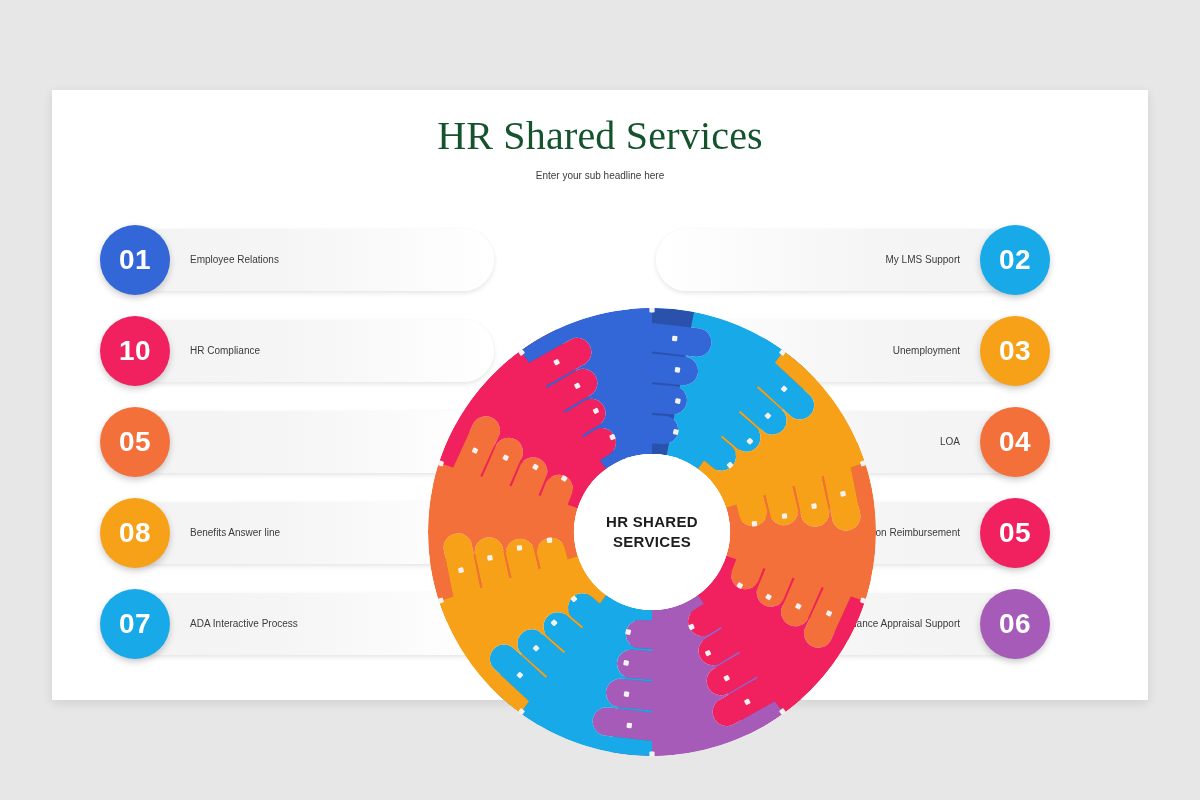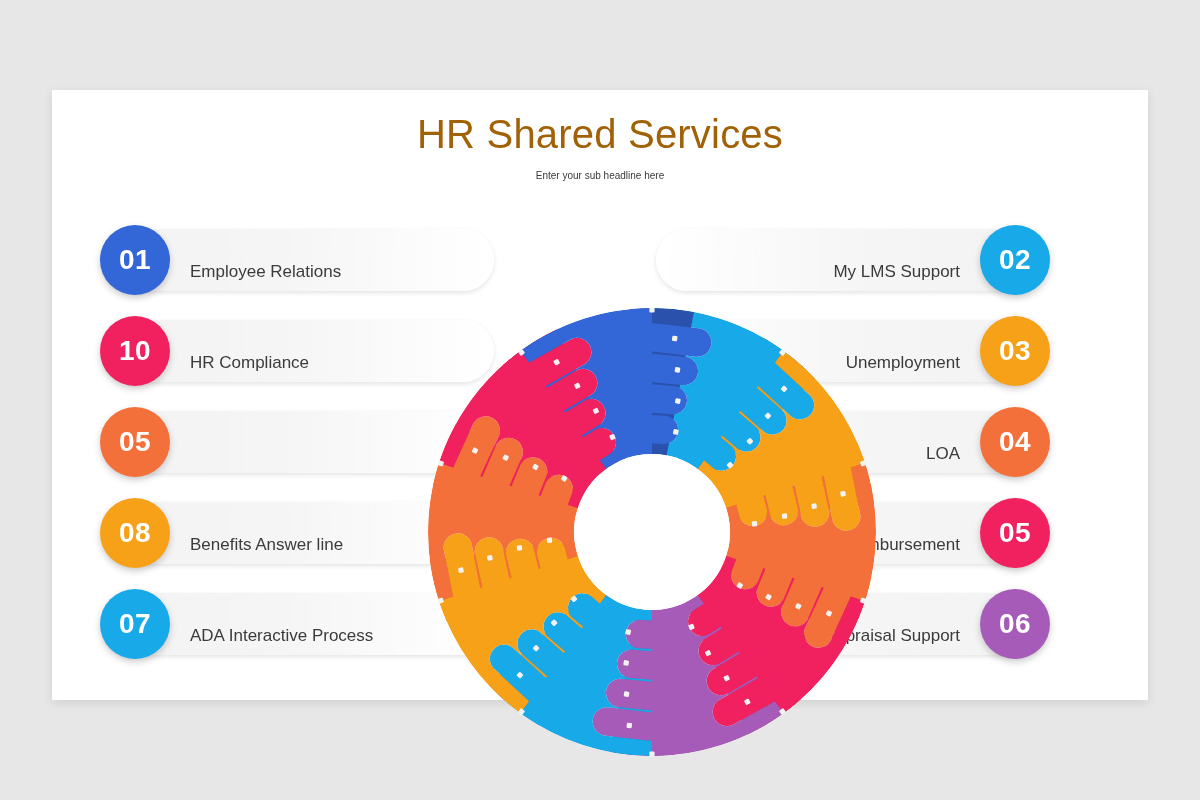--- a/index.html
+++ b/index.html
@@ -9,43 +9,43 @@
     font-family:"Liberation Sans","DejaVu Sans",sans-serif;
     overflow:hidden;
   }
   #slide-card{
     position:absolute;left:52px;top:90px;width:1096px;height:610px;
     background:#ffffff;
     box-shadow:0 3px 10px rgba(0,0,0,0.10);
   }
   #title{
     position:absolute;left:0;top:22px;width:100%;text-align:center;
-    font-size:40px;color:#a16207;font-weight:400;letter-spacing:0.2px;
+    font-size:40px;color:#14532d;font-weight:400;letter-spacing:0.2px;font-family:Liberation Serif, serif;
   }
   #subtitle{
     position:absolute;left:0;top:80px;width:100%;text-align:center;
     font-size:10px;color:#3a3a3a;font-weight:400;
   }
 
   
   .row{
     position:absolute;height:62px;width:390px;border-radius:31px;
     box-shadow:0 2px 5px rgba(0,0,0,0.11);
   }
   .row.left{
     left:52px;
     background:linear-gradient(to right,#f3f3f4 0%,#f5f5f6 45%,#fdfdfd 88%,#ffffff 100%);
   }
   .row.right{
     left:604px;
     background:linear-gradient(to left,#f3f3f4 0%,#f5f5f6 45%,#fdfdfd 88%,#ffffff 100%);
   }
   .row-label{
-    position:absolute;top:12px;height:62px;line-height:62px;
-    font-size:17px;color:#3b3b3b;white-space:nowrap;
+    position:absolute;top:0;height:62px;line-height:62px;
+    font-size:10px;color:#3b3b3b;white-space:nowrap;
   }
   .row.left .row-label{left:86px;}
   .row.right .row-label{right:86px;text-align:right;}
   .badge{
     position:absolute;top:-4px;width:70px;height:70px;border-radius:50%;
     box-shadow:0 3px 7px rgba(0,0,0,0.20);
     color:#fff;font-size:28px;font-weight:bold;
     display:flex;align-items:center;justify-content:center;
     letter-spacing:0.5px;
   }
@@ -213,15 +213,21 @@
           <rect x="156.6982753255875" y="85.24394665061502" width="5.2" height="5.2" rx="1.1" fill="#f2f2f2" transform="rotate(332.928 159.2982753255875 87.84394665061501)"></rect>
           <rect x="136.05643883355083" y="61.52756155250031" width="5.2" height="5.2" rx="1.1" fill="#f2f2f2" transform="rotate(330.696 138.65643883355082 64.12756155250031)"></rect>
           <rect x="231.39999999999998" y="9.4" width="5.2" height="5.2" rx="1.1" fill="#f2f2f2" transform="rotate(360 233.99999999999997 12)"></rect>
           <rect x="255.21435366459238" y="131.37585811646412" width="5.2" height="5.2" rx="1.1" fill="#f2f2f2" transform="rotate(373.392 257.8143536645924 133.9758581164641)"></rect>
           <rect x="257.2349829954288" y="100.44403773166374" width="5.2" height="5.2" rx="1.1" fill="#f2f2f2" transform="rotate(371.16 259.83498299542885 103.04403773166374)"></rect>
           <rect x="256.8734079213223" y="69.24869692514369" width="5.2" height="5.2" rx="1.1" fill="#f2f2f2" transform="rotate(368.928 259.47340792132235 71.84869692514368)"></rect>
           <rect x="254.11395280251654" y="37.928771265376376" width="5.2" height="5.2" rx="1.1" fill="#f2f2f2" transform="rotate(366.696 256.71395280251653 40.52877126537638)"></rect>
         </g>
         <circle cx="234" cy="234" r="78" fill="#ffffff"></circle>
       </svg>
+    <div id="hub">
+      <div id="hub-text">
+        <span>HR SHARED</span>
+        <span>SERVICES</span>
+      </div>
+    </div>
   </div>
 
 </div>
 
 </body></html>

